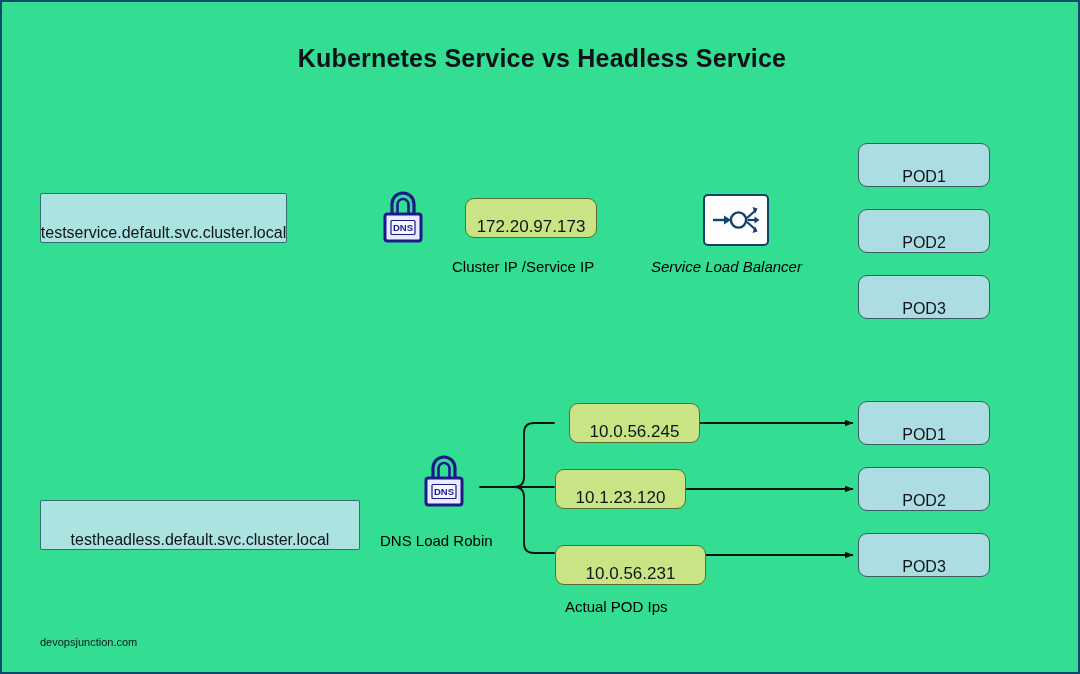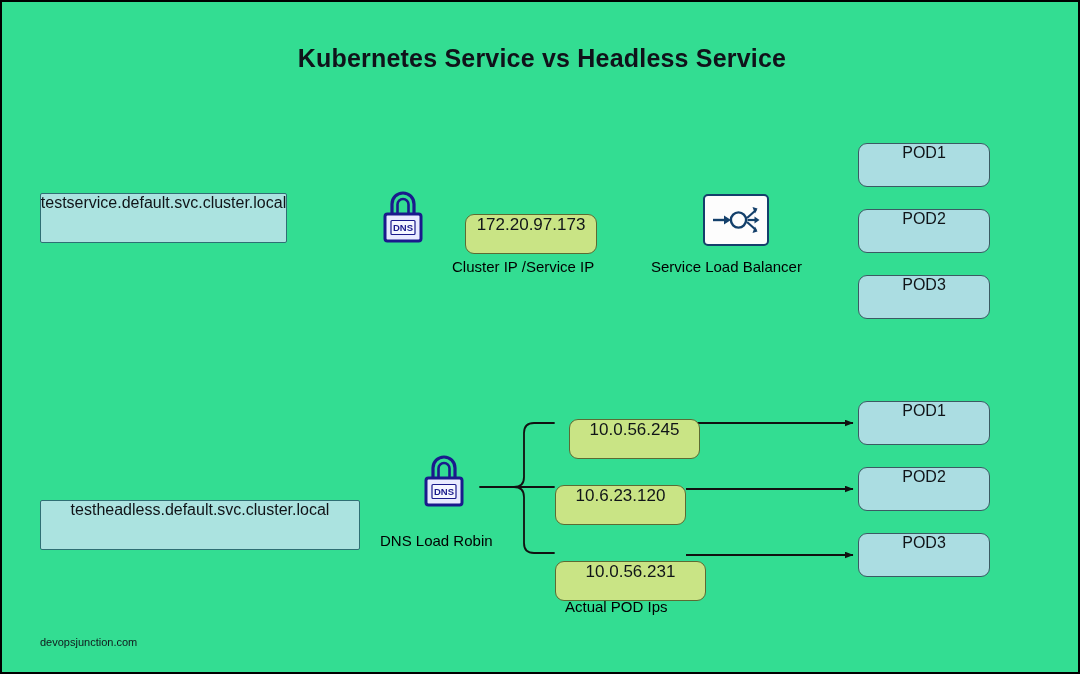--- a/index.html
+++ b/index.html
@@ -10,21 +10,21 @@
   }
   body {
     font-family: "Liberation Sans", "DejaVu Sans", sans-serif;
   }
 
   #canvas {
     position: relative;
     width: 1080px;
     height: 674px;
     background: #33dd92;
-    border: 2px solid #000000;
+    border: 2px solid #0c4a6e;
     box-sizing: border-box;
     overflow: hidden;
   }
 
   
   #diagram-title {
     position: absolute;
     left: 0;
     top: 42px;
     width: 1080px;
@@ -33,21 +33,21 @@
     font-weight: bold;
     color: #10121a;
     letter-spacing: 0.2px;
   }
 
   
   .node {
     position: absolute;
     box-sizing: border-box;
     display: flex;
-    align-items: flex-start;
+    align-items: flex-end;
     justify-content: center;
     color: #101418;
     z-index: 3;
   }
 
   
   .svc-box {
     background: #abe3e0;
     border: 1px solid #2f6f74;
     border-radius: 2px;
@@ -61,21 +61,20 @@
     border-radius: 9px;
     font-size: 16px;
   }
 
   
   .ip-box {
     background: #c9e485;
     border: 1px solid #5c6b33;
     border-radius: 9px;
     font-size: 17px;
-    margin-top: 16px;
   }
 
   
   .caption {
     position: absolute;
     font-size: 15px;
     color: #000000;
     white-space: nowrap;
     z-index: 3;
   }
@@ -186,21 +185,21 @@
       <polygon points="42.5,6 47.5,7.5 45,12.5" fill="#14406b"></polygon>
 
       <line x1="37.5" y1="19" x2="46" y2="19" stroke="#14406b" stroke-width="2.2"></line>
       <polygon points="44.5,15.5 49.5,19 44.5,22.5" fill="#14406b"></polygon>
 
       <line x1="37" y1="21" x2="46" y2="29" stroke="#14406b" stroke-width="2.2"></line>
       <polygon points="42.5,32 47.5,30.5 45,25.5" fill="#14406b"></polygon>
     </svg>
   </div>
 
-  <div class="caption" style="left:649px; top:256px;">Service Load Balancer</div>
+  <div class="caption" style="left:649px; top:256px;font-style:italic;">Service Load Balancer</div>
 
   <div class="node pod-box" style="left:856px; top:141px; width:132px; height:44px;">
     <span>POD1</span>
   </div>
   <div class="node pod-box" style="left:856px; top:207px; width:132px; height:44px;">
     <span>POD2</span>
   </div>
   <div class="node pod-box" style="left:856px; top:273px; width:132px; height:44px;">
     <span>POD3</span>
   </div>
@@ -218,21 +217,21 @@
       <text x="24" y="44.2" text-anchor="middle" font-family="Liberation Sans, sans-serif" font-size="9.5" font-weight="bold" fill="#1a1a8c">DNS</text>
     </svg>
   </div>
 
   <div class="caption" style="left:378px; top:530px;">DNS Load Robin</div>
 
   <div class="node ip-box" style="left:567px; top:401px; width:131px; height:40px;">
     <span>10.0.56.245</span>
   </div>
   <div class="node ip-box" style="left:553px; top:467px; width:131px; height:40px;">
-    <span>10.6.23.120</span>
+    <span>10.1.23.120</span>
   </div>
   <div class="node ip-box" style="left:553px; top:543px; width:151px; height:40px;">
     <span>10.0.56.231</span>
   </div>
 
   <div class="caption" style="left:563px; top:596px;">Actual POD Ips</div>
 
   <div class="node pod-box" style="left:856px; top:399px; width:132px; height:44px;">
     <span>POD1</span>
   </div>

